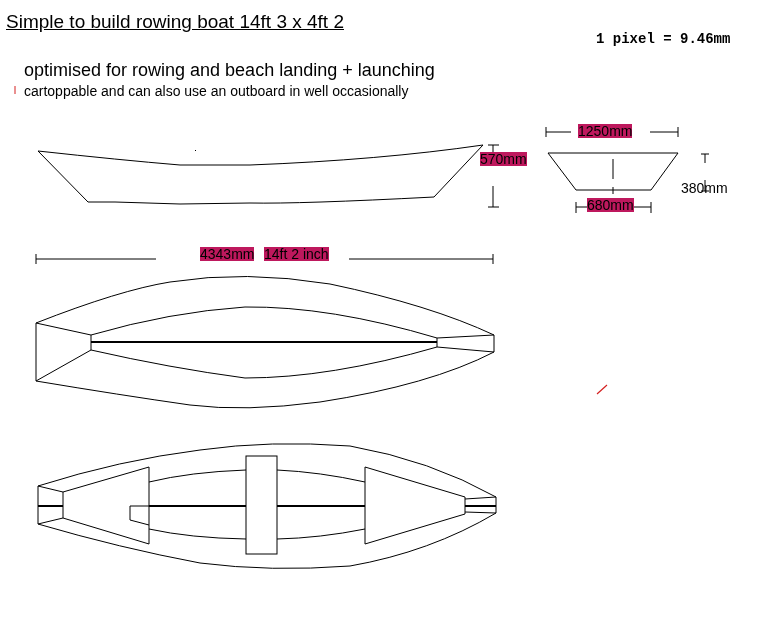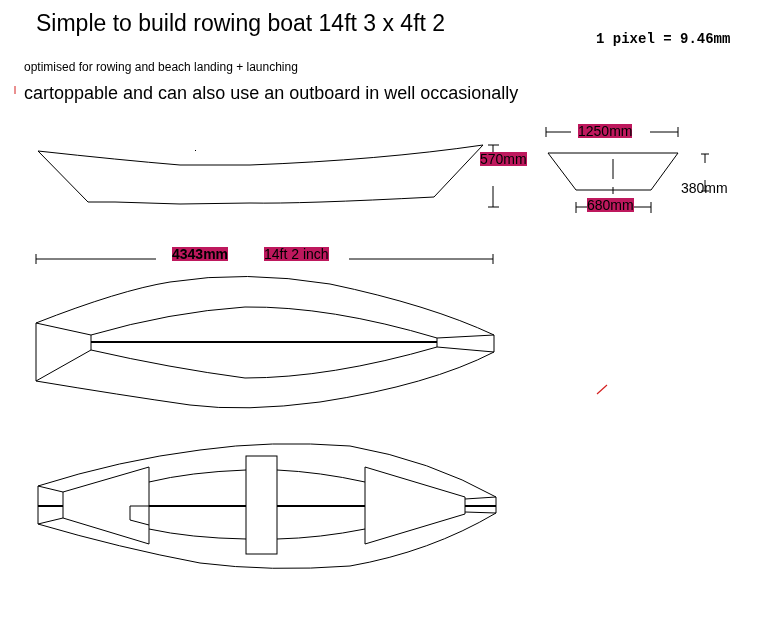--- a/index.html
+++ b/index.html
@@ -1,22 +1,22 @@
 <!DOCTYPE html>
 <html><head>
 <meta charset="utf-8">
 <style>
   html, body { margin: 0; padding: 0; background: #ffffff; }
   body { width: 780px; height: 642px; position: relative; overflow: hidden;
          font-family: "Liberation Sans", "DejaVu Sans", sans-serif; color: #000; }
   .txt { position: absolute; white-space: nowrap; line-height: 1; }
-  .title { left: 36px; top: 12px; font-size: 23px; }
+  .title { left: 6px; top: 12px; font-size: 19px; text-decoration: underline; }
   .scale { left: 596px; top: 32px; font-size: 14px; font-weight: bold; font-family: Liberation Mono, monospace; }
-  .desc1 { left: 24px; top: 61px; font-size: 12px; }
-  .desc2 { left: 24px; top: 84px; font-size: 18px; }
+  .desc1 { left: 24px; top: 61px; font-size: 18px; }
+  .desc2 { left: 24px; top: 84px; font-size: 14px; }
   .dim { font-size: 14px; background: #be185d; }
   svg { position: absolute; left: 0; top: 0; }
 </style>
 </head>
 <body>
 
 <svg width="780" height="642" viewBox="0 0 780 642" fill="none" stroke="#000" stroke-width="1">
 
   <line x1="15" y1="86" x2="15" y2="94" stroke="#d42020" stroke-width="1"></line>
   <line x1="597" y1="394" x2="607" y2="385" stroke="#d42020" stroke-width="1.2"></line>
@@ -121,14 +121,14 @@
 
 <div class="txt title">Simple to build rowing boat 14ft 3 x 4ft 2</div>
 <div class="txt scale">1 pixel = 9.46mm</div>
 <div class="txt desc1">optimised for rowing and beach landing + launching</div>
 <div class="txt desc2">cartoppable and can also use an  outboard in well occasionally</div>
 
 <div class="txt dim" style="left:480px; top:152px;">570mm</div>
 <div class="txt dim" style="left:578px; top:124px;">1250mm</div>
 <div class="txt dim" style="left:587px; top:198px;">680mm</div>
 <div class="txt dim" style="left:681px; top:181px; background:transparent;">380mm</div>
-<div class="txt dim" style="left:172px; top:247px;font-weight:bold;">4343mm</div>
+<div class="txt dim" style="left:200px; top:247px;">4343mm</div>
 <div class="txt dim" style="left:264px; top:247px;">14ft 2 inch</div>
 
 </body></html>

